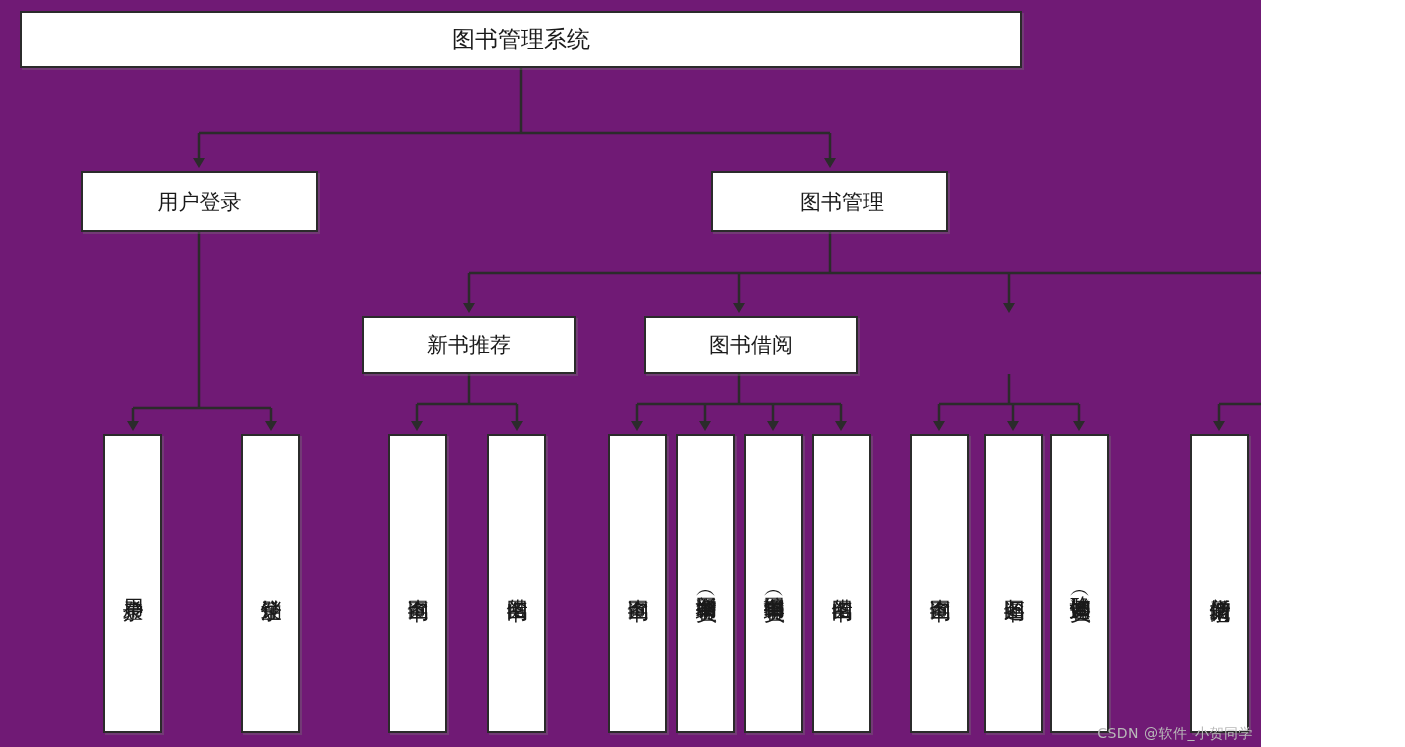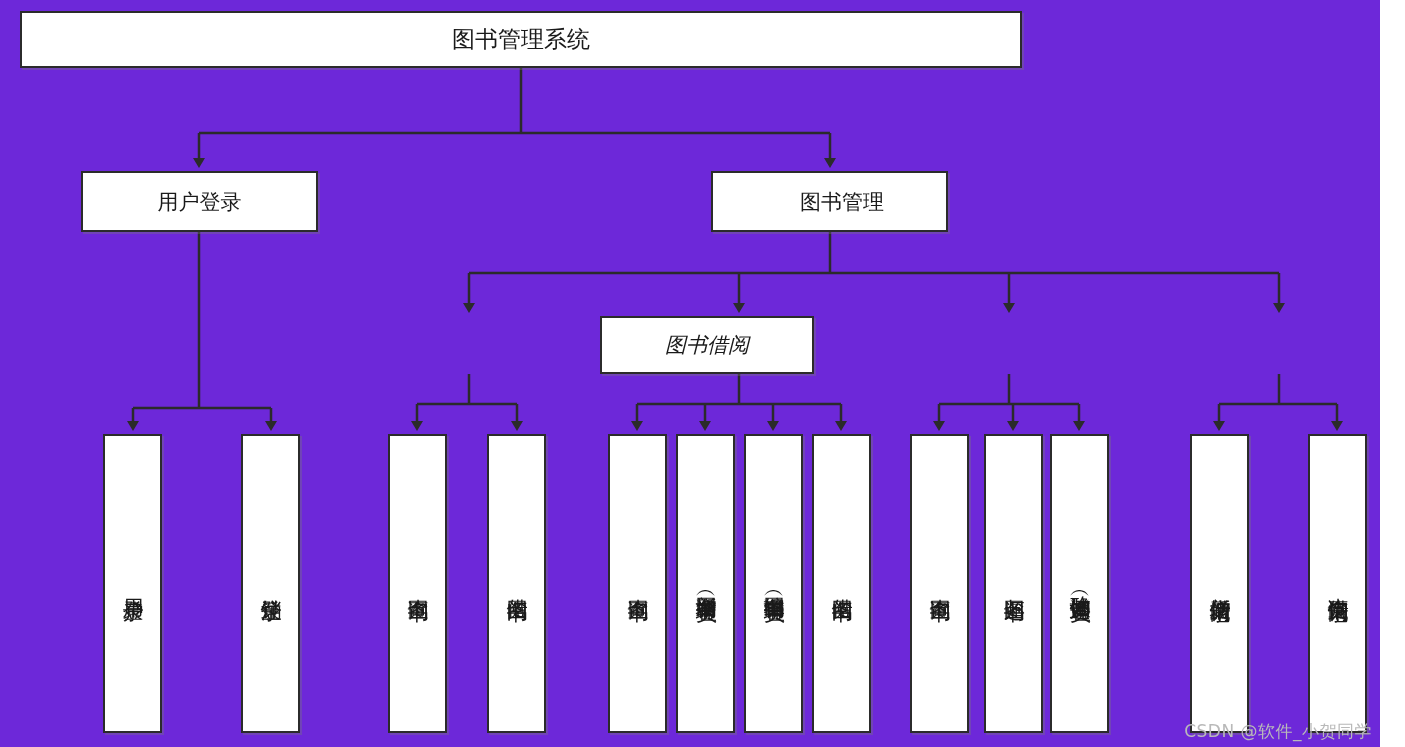--- a/index.html
+++ b/index.html
@@ -5,23 +5,23 @@
   html, body {
     margin: 0;
     padding: 0;
     background: #ffffff;
   }
   body {
     font-family: "DejaVu Sans", "Liberation Sans", sans-serif;
   }
   #canvas {
     position: relative;
-    width: 1380px;
+    width: 1261px;
     height: 747px;
-    background: #6d28d9;
+    background: #701a75;
     overflow: hidden;
   }
   .node {
     position: absolute;
     box-sizing: border-box;
     background: #ffffff;
     border: 2.5px solid #2b2b2b;
     box-shadow: 2px 2px 0 rgba(120,120,120,0.35);
     display: flex;
     align-items: center;
@@ -56,21 +56,21 @@
     left: 0;
     top: 0;
     width: 1405px;
     height: 747px;
     pointer-events: none;
   }
   .watermark {
     position: absolute;
     right: 8px;
     bottom: 4px;
-    font-size: 17px;
+    font-size: 14px;
     color: #b9b9b9;
     white-space: nowrap;
     letter-spacing: 0.5px;
   }
 </style>
 </head>
 <body>
 
 <div id="canvas">
 
@@ -132,21 +132,24 @@
     <span>图书管理系统</span>
   </div>
 
   <div class="node lvl1" style="left:81px; top:171px; width:237px; height:61px;">
     <span>用户登录</span>
   </div>
   <div class="node lvl1" style="left:711px; top:171px; width:237px; height:61px;padding-left:25px;">
     <span>图书管理</span>
   </div>
 
-  <div class="node lvl2" style="left:600px; top:316px; width:214px; height:58px;font-style:italic;">
+  <div class="node lvl2" style="left:362px; top:316px; width:214px; height:58px;">
+    <span>新书推荐</span>
+  </div>
+  <div class="node lvl2" style="left:644px; top:316px; width:214px; height:58px;">
     <span>图书借阅</span>
   </div>
 
   <div class="node leaf" style="left:103px; top:434px; width:59px; height:299px;">
     <span class="vtext">用户登录</span>
   </div>
   <div class="node leaf" style="left:241px; top:434px; width:59px; height:299px;">
     <span class="vtext">注销登录</span>
   </div>
 

